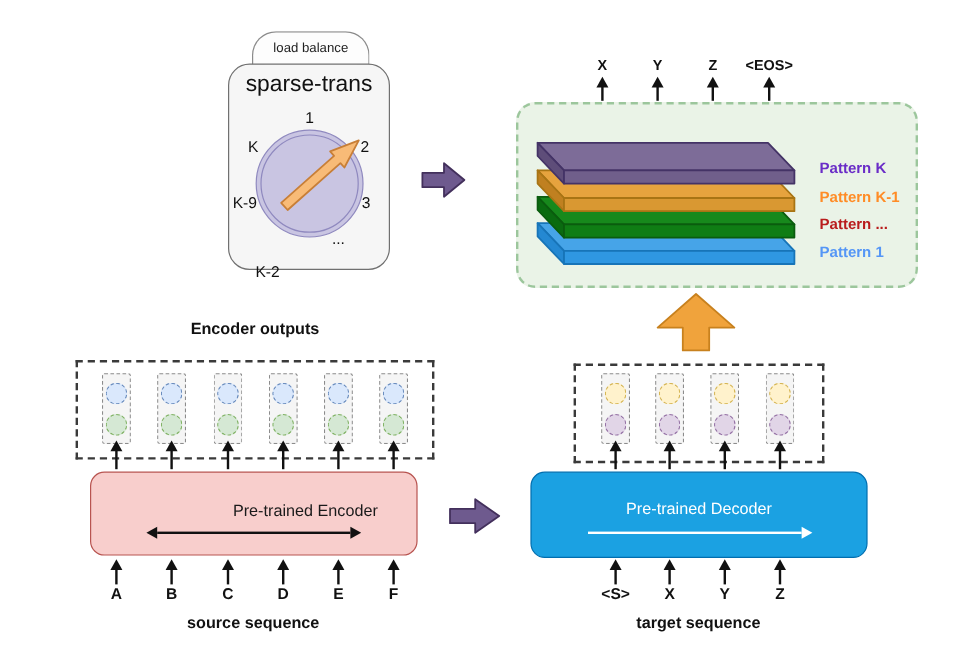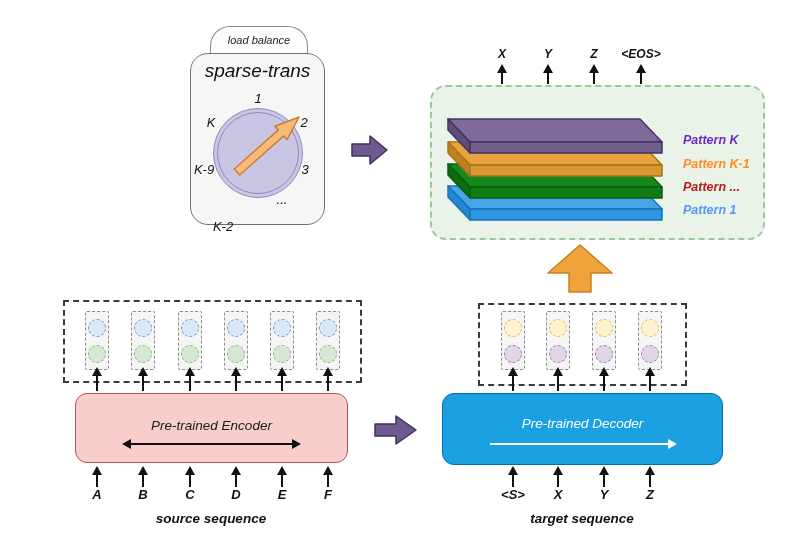--- a/index.html
+++ b/index.html
@@ -1,17 +1,17 @@
 <!DOCTYPE html>
 <html><head>
 <meta charset="utf-8">
 <style>
   html,body{margin:0;padding:0;background:#fff;}
   #canvas{position:relative;width:794px;height:556px;background:#ffffff;overflow:hidden;
-          font-family:"Liberation Sans",sans-serif;color:#111;font-style:italic;}
+          font-family:"Liberation Sans",sans-serif;color:#111;}
   .abs{position:absolute;}
   .ctr{text-align:center;}
   .bold{font-weight:bold;}
 
   
   .arrow-up{position:absolute;width:2px;background:#111;}
   .arrow-up::before{content:"";position:absolute;left:-4px;top:-8px;
     border-left:5px solid transparent;border-right:5px solid transparent;
     border-bottom:9px solid #111;}
 
@@ -124,20 +124,21 @@
       <polygon points="40,57 18,34 18,45 40,68" fill="#5e4d79" stroke="#443366"></polygon>
       <polygon points="40,57 232,57 232,68 40,68" fill="#705f8b" stroke="#443366"></polygon>
     </g>
   </svg>
 
   <span class="pat-lbl" style="top: 133px; color: rgb(106, 44, 199);">Pattern K</span>
   <span class="pat-lbl" style="top: 157px; color: rgb(255, 140, 38);">Pattern K-1</span>
   <span class="pat-lbl" style="top: 180px; color: #b91c1c;">Pattern ...</span>
   <span class="pat-lbl" style="top: 203px; color: rgb(85, 150, 246);">Pattern 1</span>
 
+  <div class="abs ctr bold" style="left:63px;top:266px;width:299px;font-size:13.5px;">Encoder outputs</div>
   <div class="dashbox" style="left:63px;top:300px;width:299px;height:83px;"></div>
 
   <div class="cell" style="left:85px;top:311px;">
     <div class="circle" style="top: 7px; background: rgb(218, 232, 252); border-color: rgb(108, 142, 191);"></div>
     <div class="circle" style="top: 33px; background: rgb(213, 232, 212); border-color: rgb(130, 179, 102);"></div>
   </div>
   <div class="cell" style="left:131px;top:311px;">
     <div class="circle" style="top: 7px; background: rgb(218, 232, 252); border-color: rgb(108, 142, 191);"></div>
     <div class="circle" style="top: 33px; background: rgb(213, 232, 212); border-color: rgb(130, 179, 102);"></div>
   </div>
@@ -159,21 +160,21 @@
   </div>
 
   <div class="arrow-up" style="left:96px;top:375px;height:16px;"></div>
   <div class="arrow-up" style="left:142px;top:375px;height:16px;"></div>
   <div class="arrow-up" style="left:189px;top:375px;height:16px;"></div>
   <div class="arrow-up" style="left:235px;top:375px;height:16px;"></div>
   <div class="arrow-up" style="left:281px;top:375px;height:16px;"></div>
   <div class="arrow-up" style="left:327px;top:375px;height:16px;"></div>
 
   <div class="block" style="left: 75px; top: 393px; width: 273px; height: 70px; background: rgb(248, 206, 204); border-color: rgb(184, 84, 80);">
-    <div class="block-title" style="top:24px;color:#1a1a1a;">Pre-trained Encoder</div>
+    <div class="block-title" style="top:24px;color:#1a1a1a;margin-left:43px;">Pre-trained Encoder</div>
   </div>
   <div class="hline head-r head-l" style="left:131px;top:443px;width:161px;background:#111;color:#111;"></div>
 
   <div class="arrow-up" style="left:96px;top:474px;height:13px;"></div>
   <div class="arrow-up" style="left:142px;top:474px;height:13px;"></div>
   <div class="arrow-up" style="left:189px;top:474px;height:13px;"></div>
   <div class="arrow-up" style="left:235px;top:474px;height:13px;"></div>
   <div class="arrow-up" style="left:281px;top:474px;height:13px;"></div>
   <div class="arrow-up" style="left:327px;top:474px;height:13px;"></div>
 

